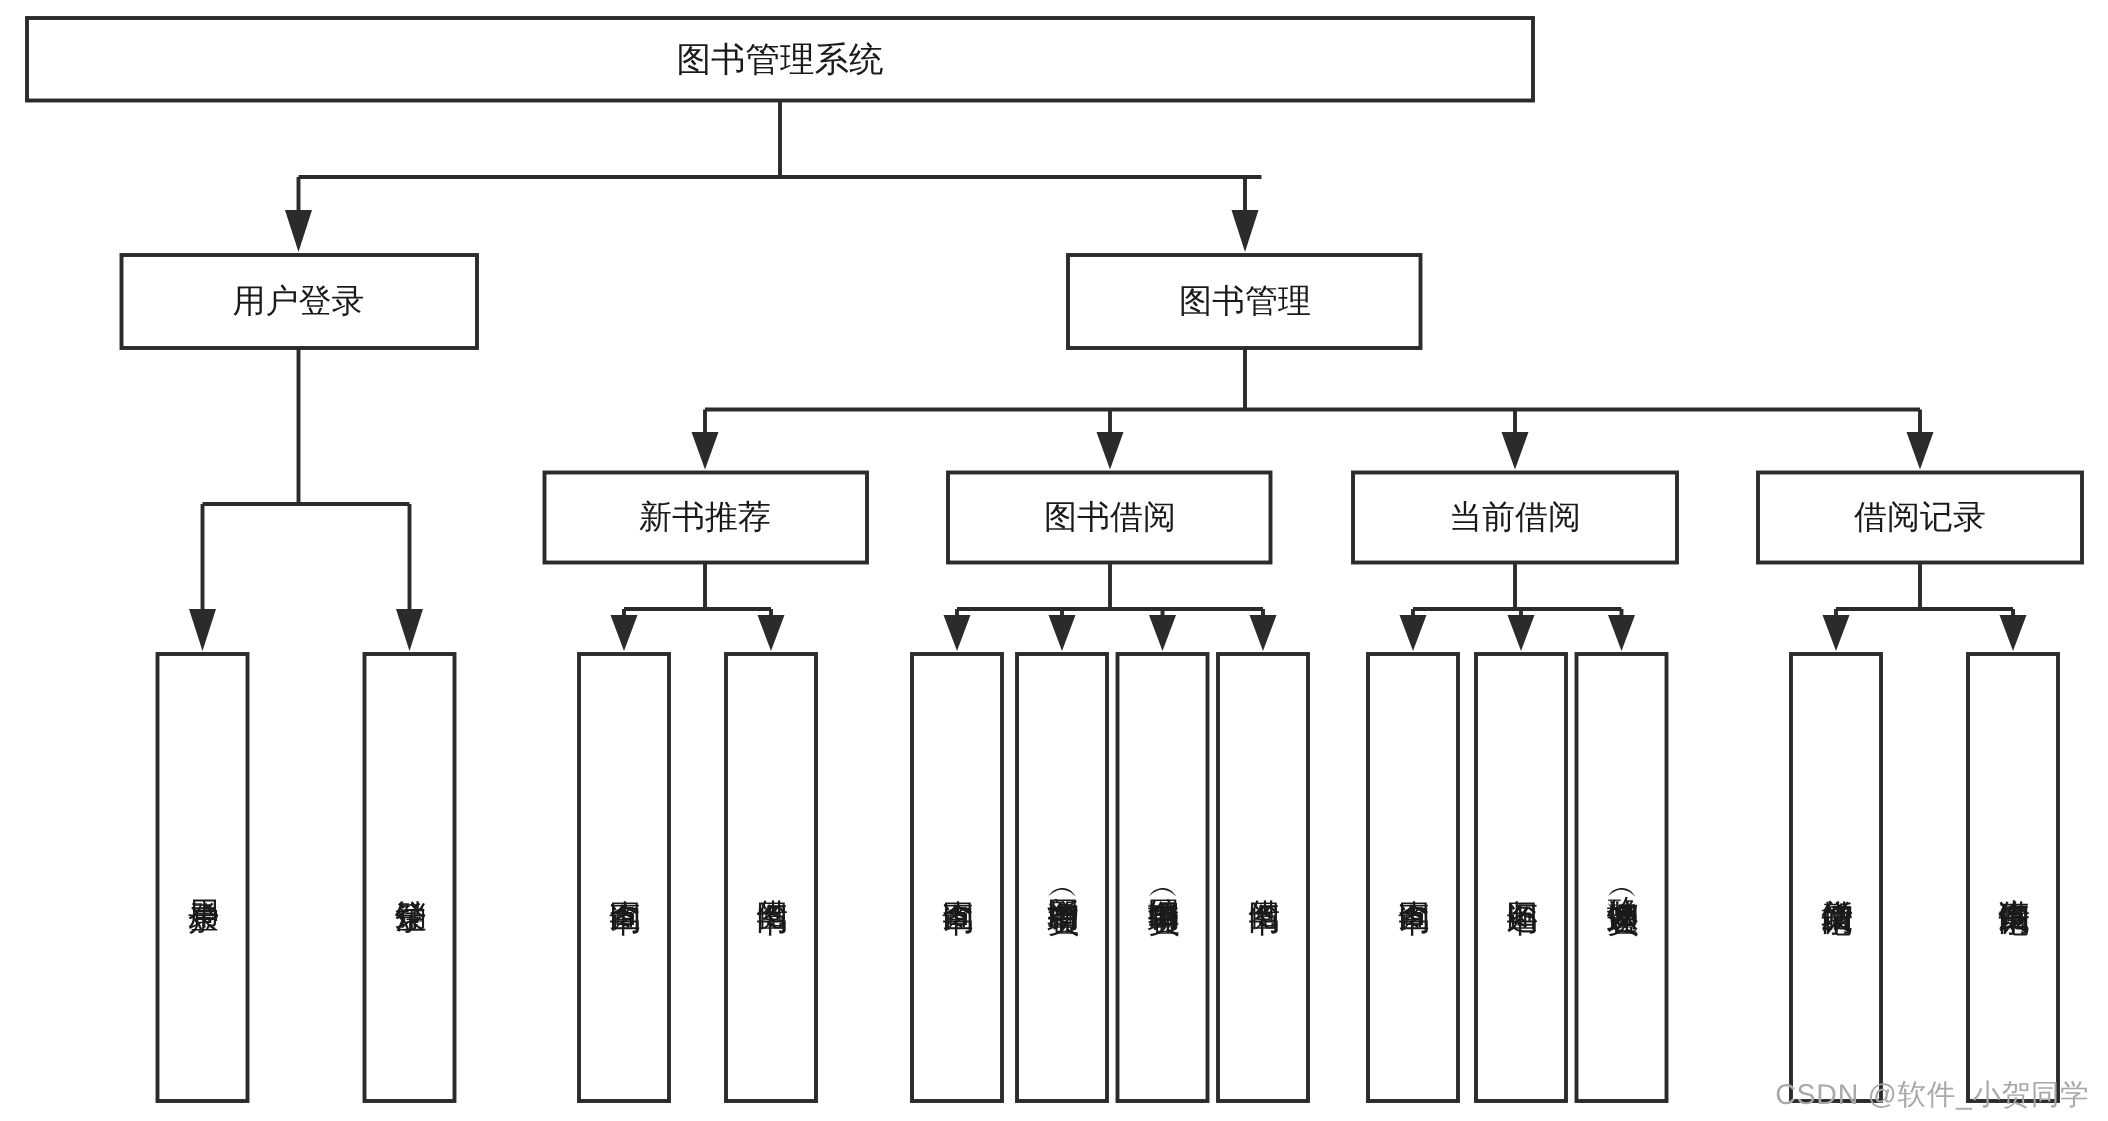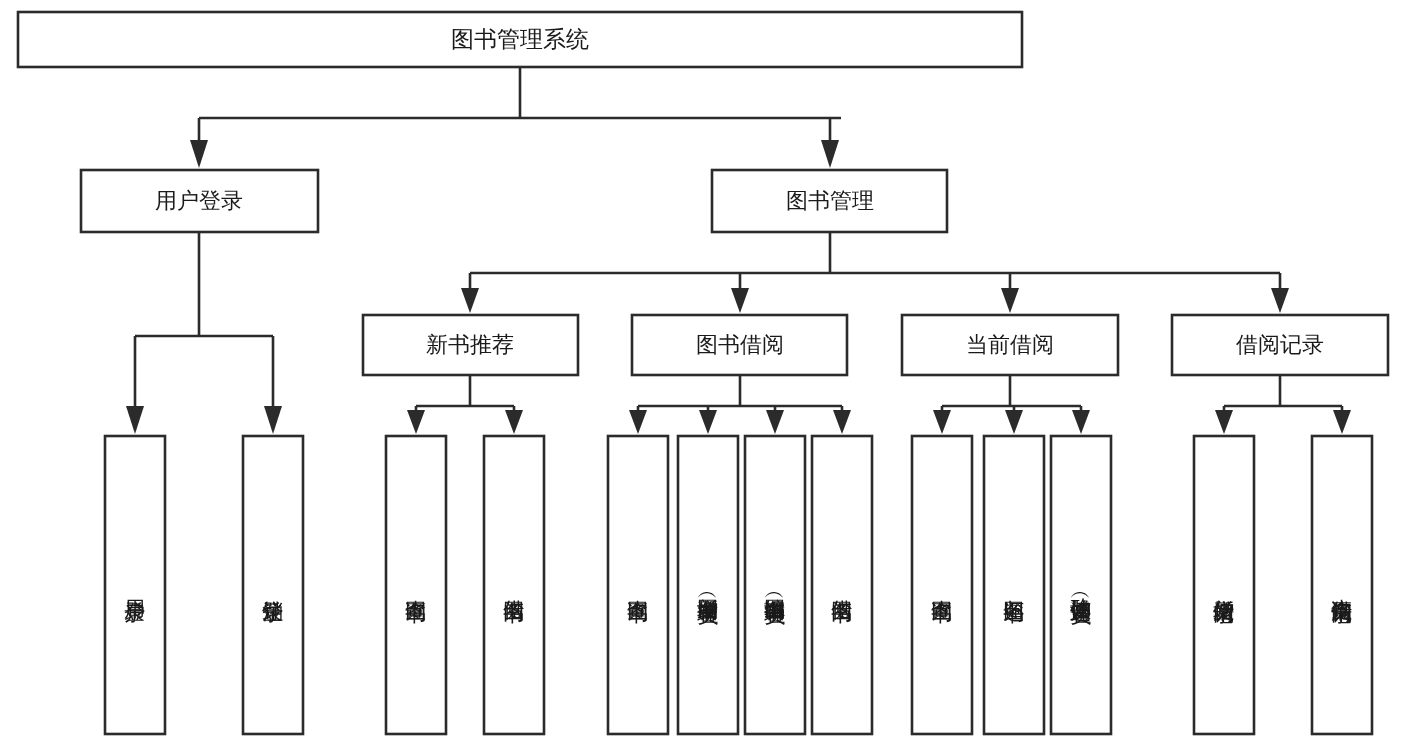--- a/index.html
+++ b/index.html
@@ -216,13 +216,14 @@
   <div class="vlabel" style="left:608px; top:436px; width:60px; height:298px;">查询图书</div>
   <div class="vlabel" style="left:678px; top:436px; width:60px; height:298px;">新增图书（管理员）</div>
   <div class="vlabel" style="left:745px; top:436px; width:60px; height:298px;">编辑图书（管理员）</div>
   <div class="vlabel" style="left:812px; top:436px; width:60px; height:298px;">借阅图书</div>
   <div class="vlabel" style="left:912px; top:436px; width:60px; height:298px;">查询图书</div>
   <div class="vlabel" style="left:984px; top:436px; width:60px; height:298px;">归还图书</div>
   <div class="vlabel" style="left:1051px; top:436px; width:60px; height:298px;">确认归还（管理员）</div>
   <div class="vlabel" style="left:1194px; top:436px; width:60px; height:298px;">新增借阅记录</div>
   <div class="vlabel" style="left:1312px; top:436px; width:60px; height:298px;">查询借阅记录</div>
 
+  <div id="watermark">CSDN @软件_小贺同学</div>
 </div>
 
 </body></html>

